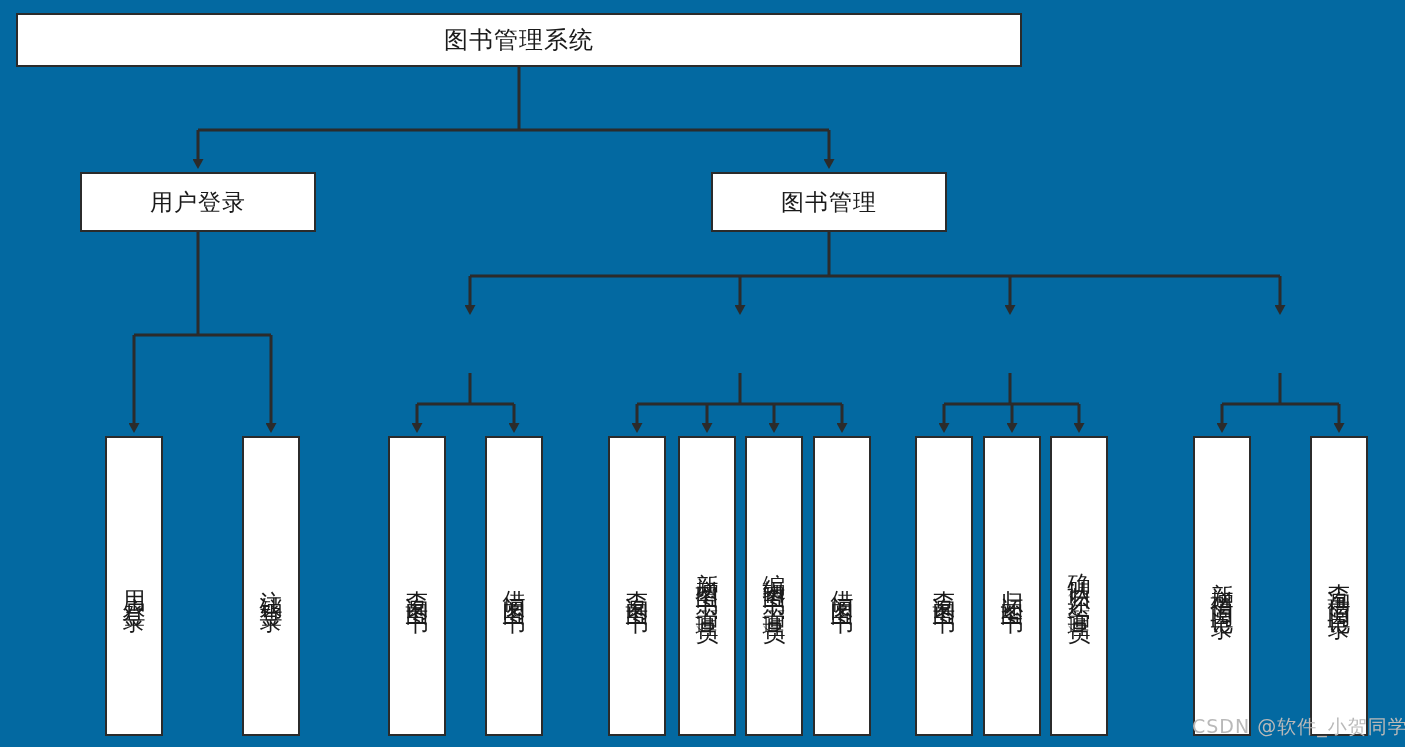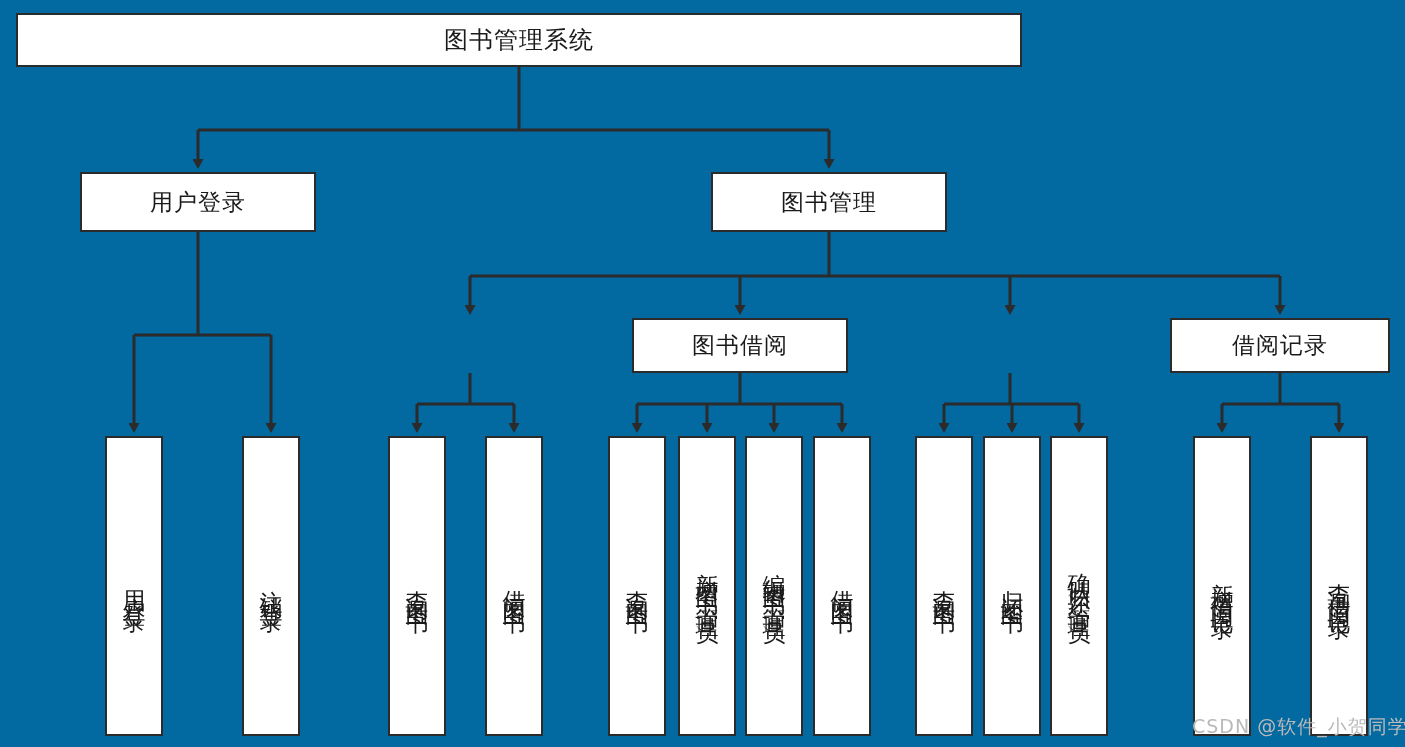--- a/index.html
+++ b/index.html
@@ -126,26 +126,20 @@
     <span>图书管理系统</span>
   </div>
 
   <div class="node horiz" style="left:80px; top:172px; width:236px; height:60px;">
     <span>用户登录</span>
   </div>
   <div class="node horiz" style="left:711px; top:172px; width:236px; height:60px;">
     <span>图书管理</span>
   </div>
 
-  <div class="node horiz" style="left:632px; top:318px; width:216px; height:55px;">
-    <span>图书借阅</span>
-  </div>
-  <div class="node horiz" style="left:1170px; top:318px; width:220px; height:55px;">
-    <span>借阅记录</span>
-  </div>
 
   <div class="node leaf" style="left:105px; top:436px; width:58px; height:300px;">
     <span class="vtext">用户登录</span>
   </div>
   <div class="node leaf" style="left:242px; top:436px; width:58px; height:300px;">
     <span class="vtext">注销登录</span>
   </div>
   <div class="node leaf" style="left:388px; top:436px; width:58px; height:300px;">
     <span class="vtext">查询图书</span>
   </div>

